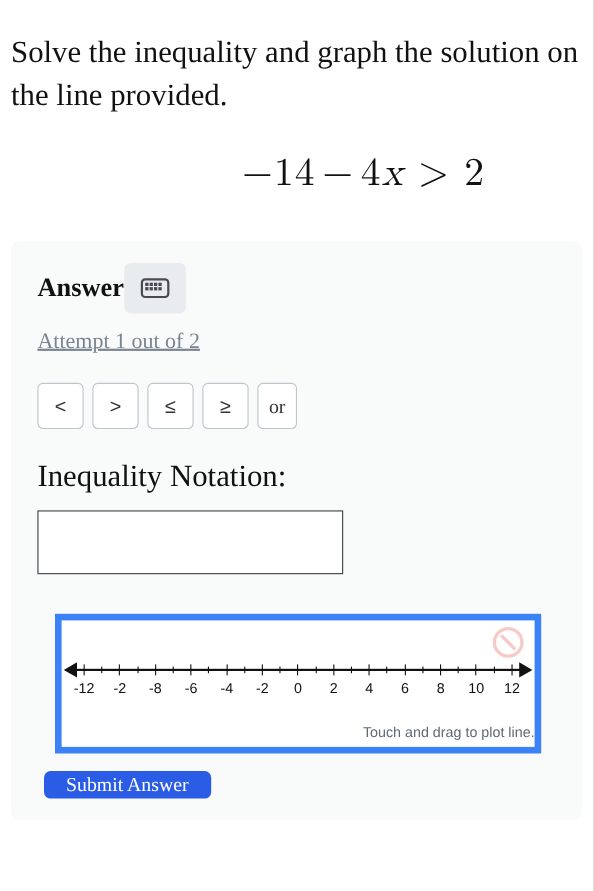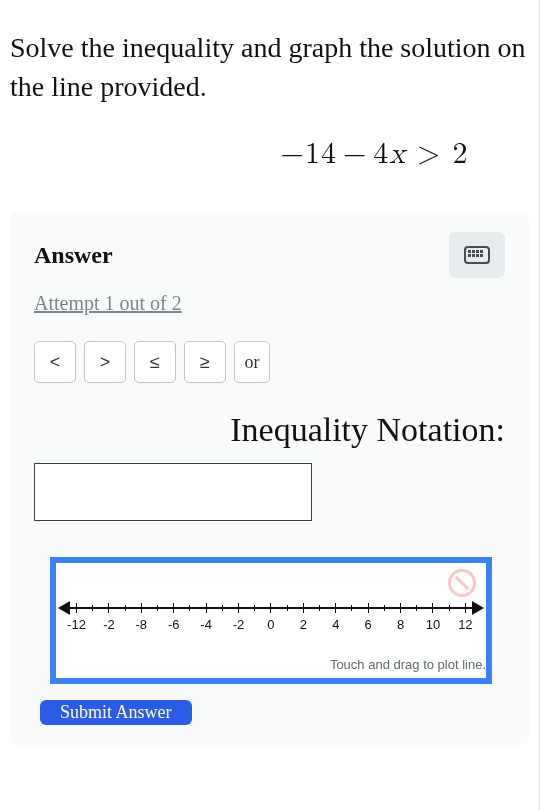--- a/index.html
+++ b/index.html
@@ -13,38 +13,37 @@
     border-right: 1px solid #ddd;
   }
   .problem-text {
     font-size: 28px;
     line-height: 1.4;
     color: #111;
     margin: 18px 0 30px 0;
   }
   .equation {
     font-family: 'Latin Modern Math', 'Cambria Math', Georgia, serif;
-    font-size: 30px;
-    text-align: center;
+    font-size: 36px;
     color: #111;
     margin: 30px 0 40px 210px;
     letter-spacing: 1px;
   }
   .equation .minus { margin: 0 6px; }
   .equation .var { font-style: italic; }
 
   .answer-panel {
     background: #f9fafa;
     border-radius: 8px;
     padding: 20px 24px 20px 24px;
   }
   .answer-header {
     display: flex;
     align-items: center;
-    justify-content: space-between;
+    justify-content: flex-start;
   }
   .answer-title {
     font-weight: bold;
     font-size: 24px;
     color: #111;
   }
   .kb-btn {
     background: #e9ecef;
     border-radius: 6px;
     width: 56px;
@@ -90,24 +89,23 @@
     align-items:center;
     justify-content:center;
     font-family: sans-serif;
     font-size:18px;
     color:#333;
     cursor:pointer;
   }
   .op-btn.wide { width:36px; font-family: Georgia, serif; }
 
   .section-label {
-    font-size: 34px;
+    font-size: 28px;
     color:#111;
     margin-bottom: 14px;
-    text-align: right;
   }
 
   .text-input {
     width: 278px;
     height: 58px;
     border: 1px solid #3a3f44;
     background:#fff;
     font-size:20px;
     padding:8px;
     font-family: Georgia, serif;

